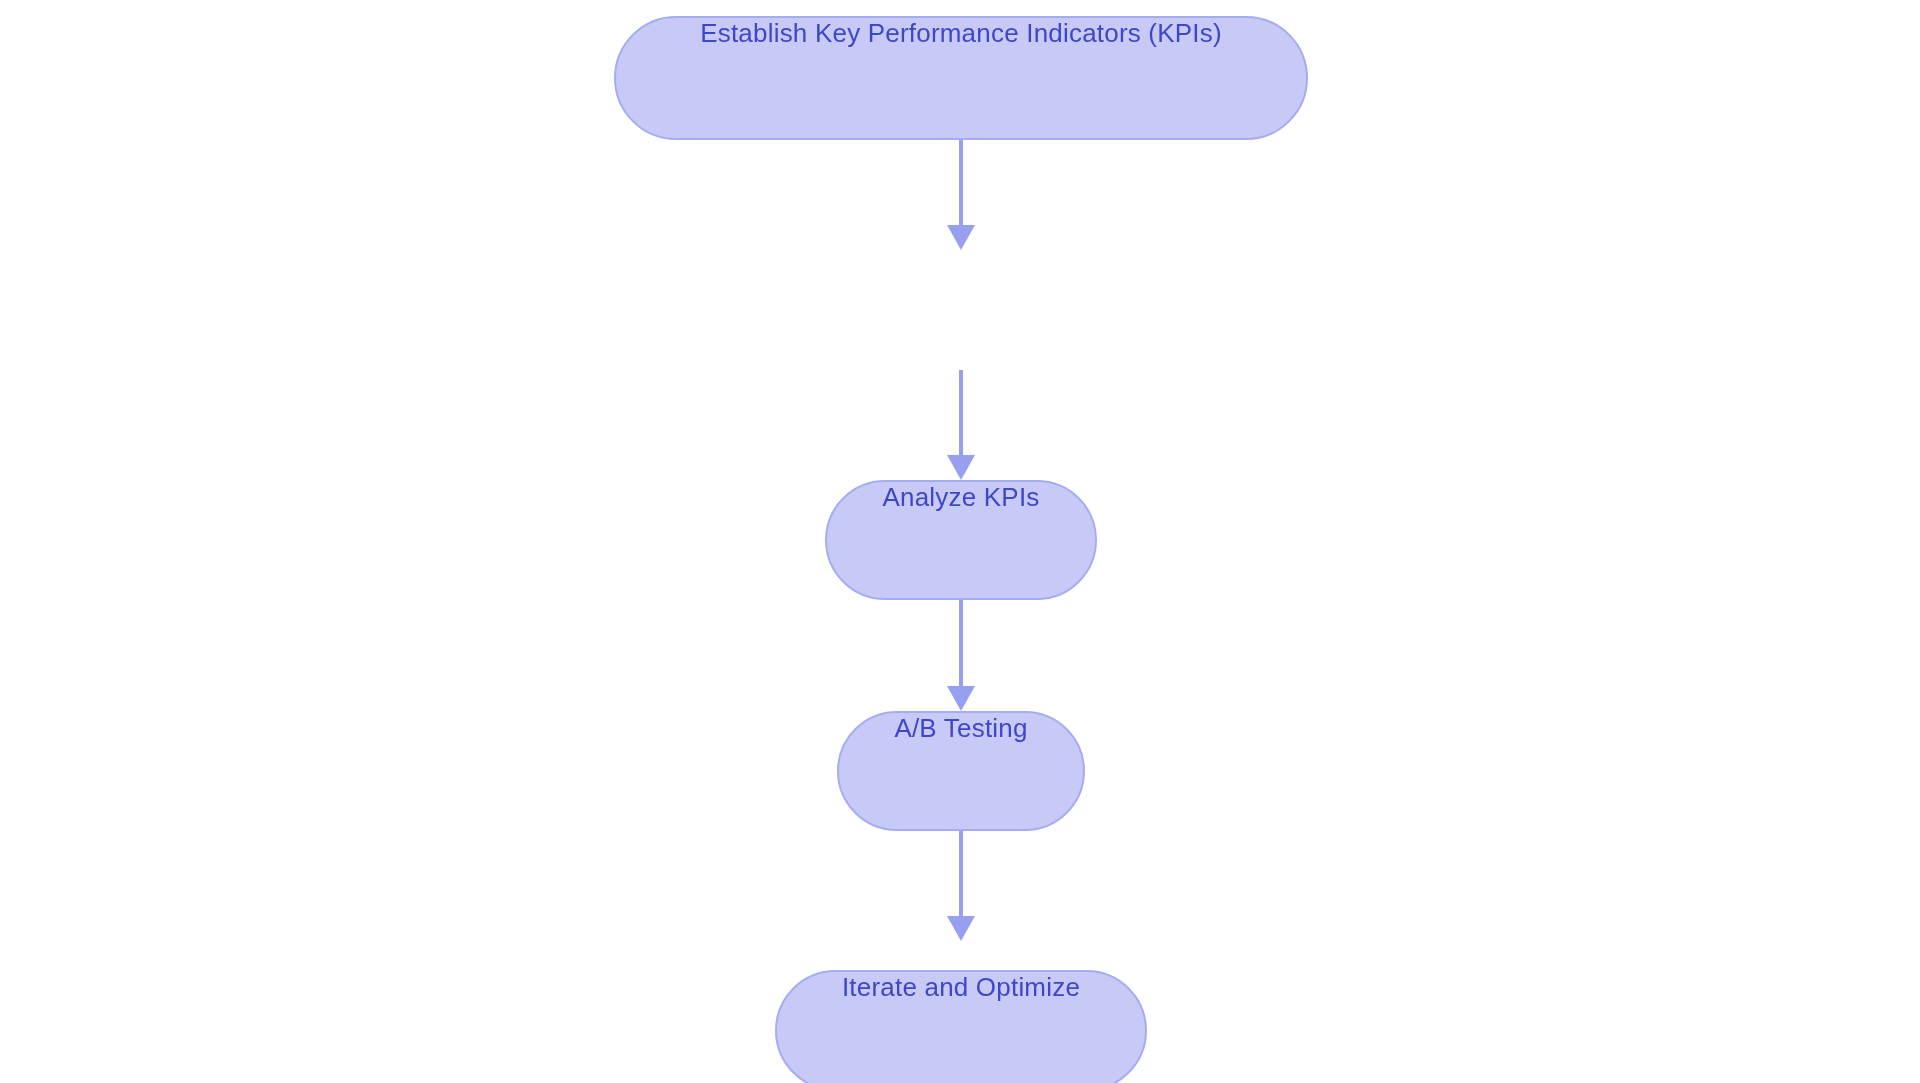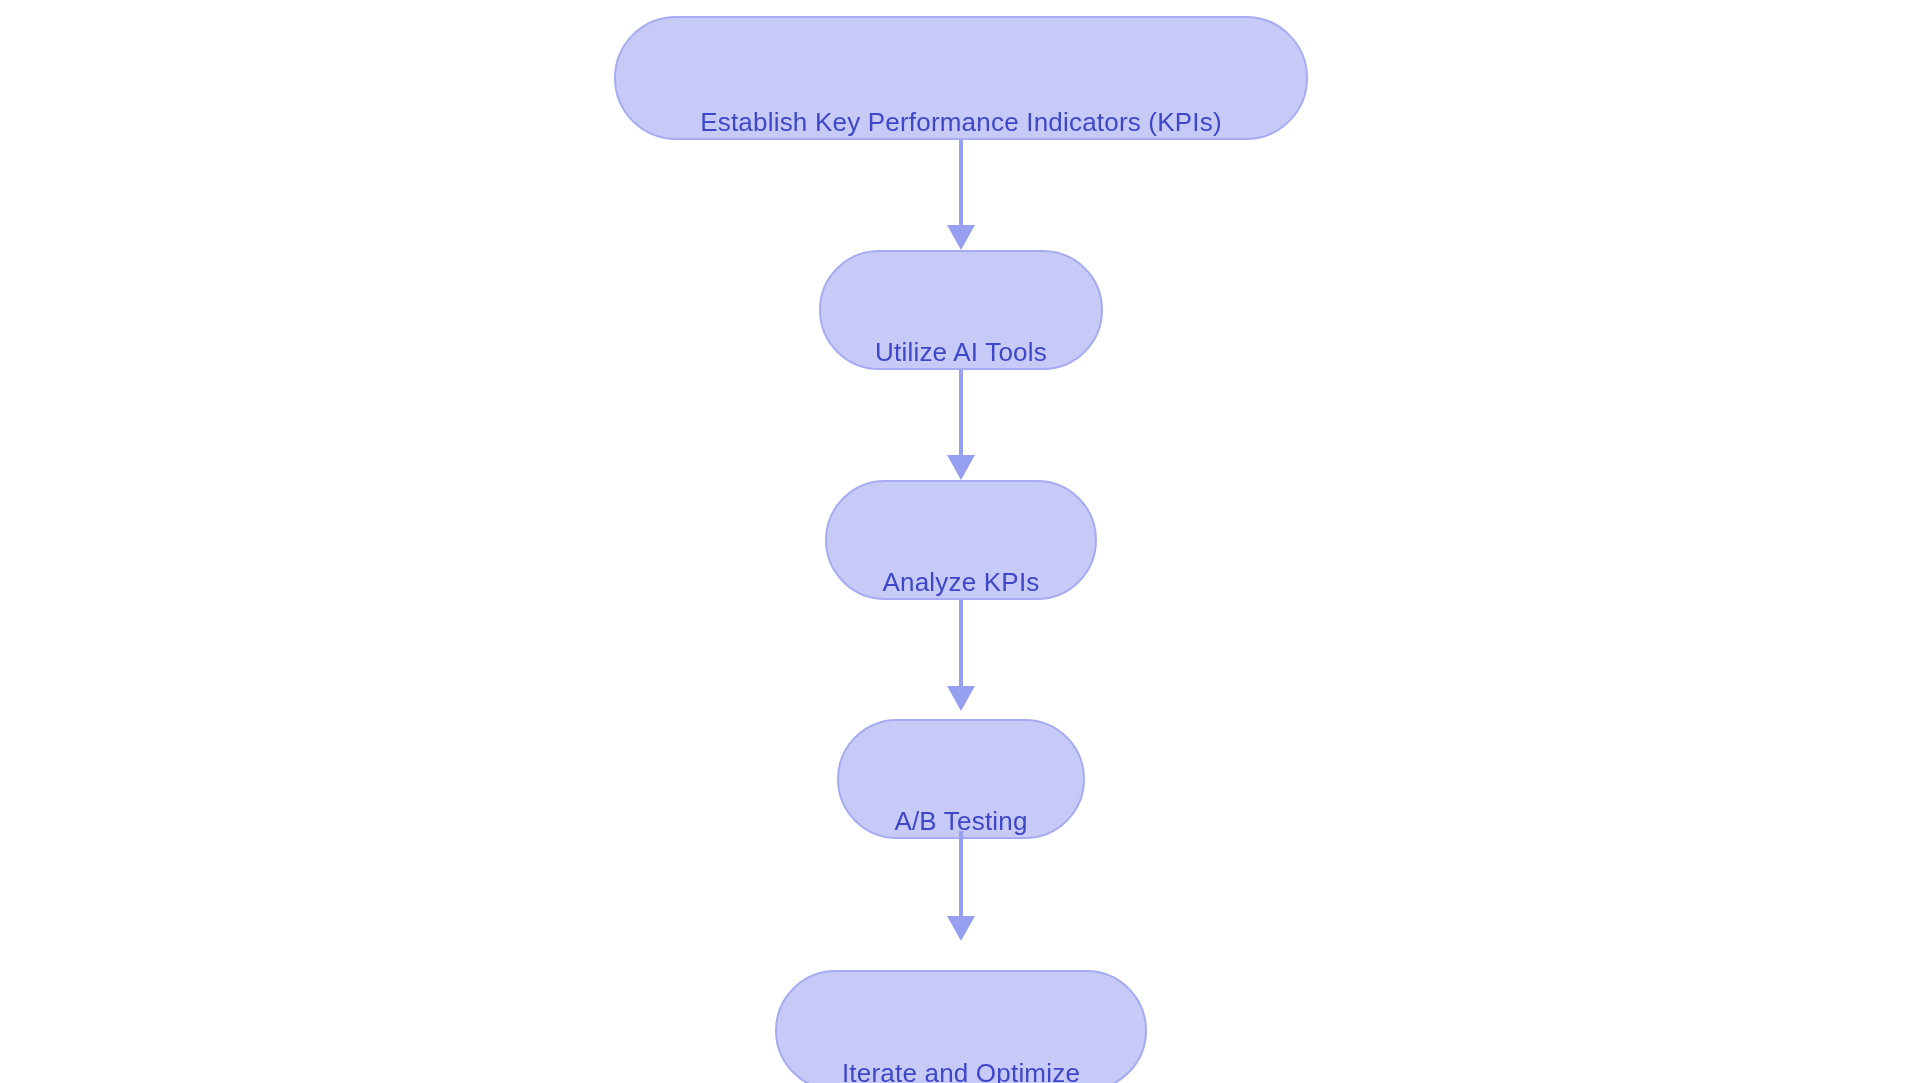--- a/index.html
+++ b/index.html
@@ -15,32 +15,32 @@
     background: #ffffff;
     overflow: hidden;
   }
   .node {
     position: absolute;
     box-sizing: border-box;
     background: #c7caf7;
     border: 2px solid #a6acf2;
     border-radius: 999px;
     display: flex;
-    align-items: flex-end;
+    align-items: flex-start;
     justify-content: center;
     text-align: center;
     color: #3d47c8;
     font-size: 26px;
     letter-spacing: 0.2px;
     white-space: nowrap;
   }
   .node-1 { left: 614px; top: 16px;  width: 694px; height: 124px; }
   .node-2 { left: 819px; top: 250px; width: 284px; height: 120px; }
   .node-3 { left: 825px; top: 480px; width: 272px; height: 120px; }
-  .node-4 { left: 837px; top: 711px; width: 248px; height: 120px; margin-top: 8px; }
+  .node-4 { left: 837px; top: 711px; width: 248px; height: 120px; }
   .node-5 { left: 775px; top: 970px; width: 372px; height: 121px; }
 
   .connector {
     position: absolute;
     width: 28px;
     margin-left: -14px;
     left: 961px;
   }
   .connector .arrow-line {
     position: absolute;
@@ -75,23 +75,20 @@
 
   <div class="node node-1">
     <span>Establish Key Performance Indicators (KPIs)</span>
   </div>
 
   <div class="connector conn-1">
     <div class="arrow-line"></div>
     <div class="arrow-head"></div>
   </div>
 
-  <div class="node node-2">
-    <span>Utilize AI Tools</span>
-  </div>
 
   <div class="connector conn-2">
     <div class="arrow-line"></div>
     <div class="arrow-head"></div>
   </div>
 
   <div class="node node-3">
     <span>Analyze KPIs</span>
   </div>
 

